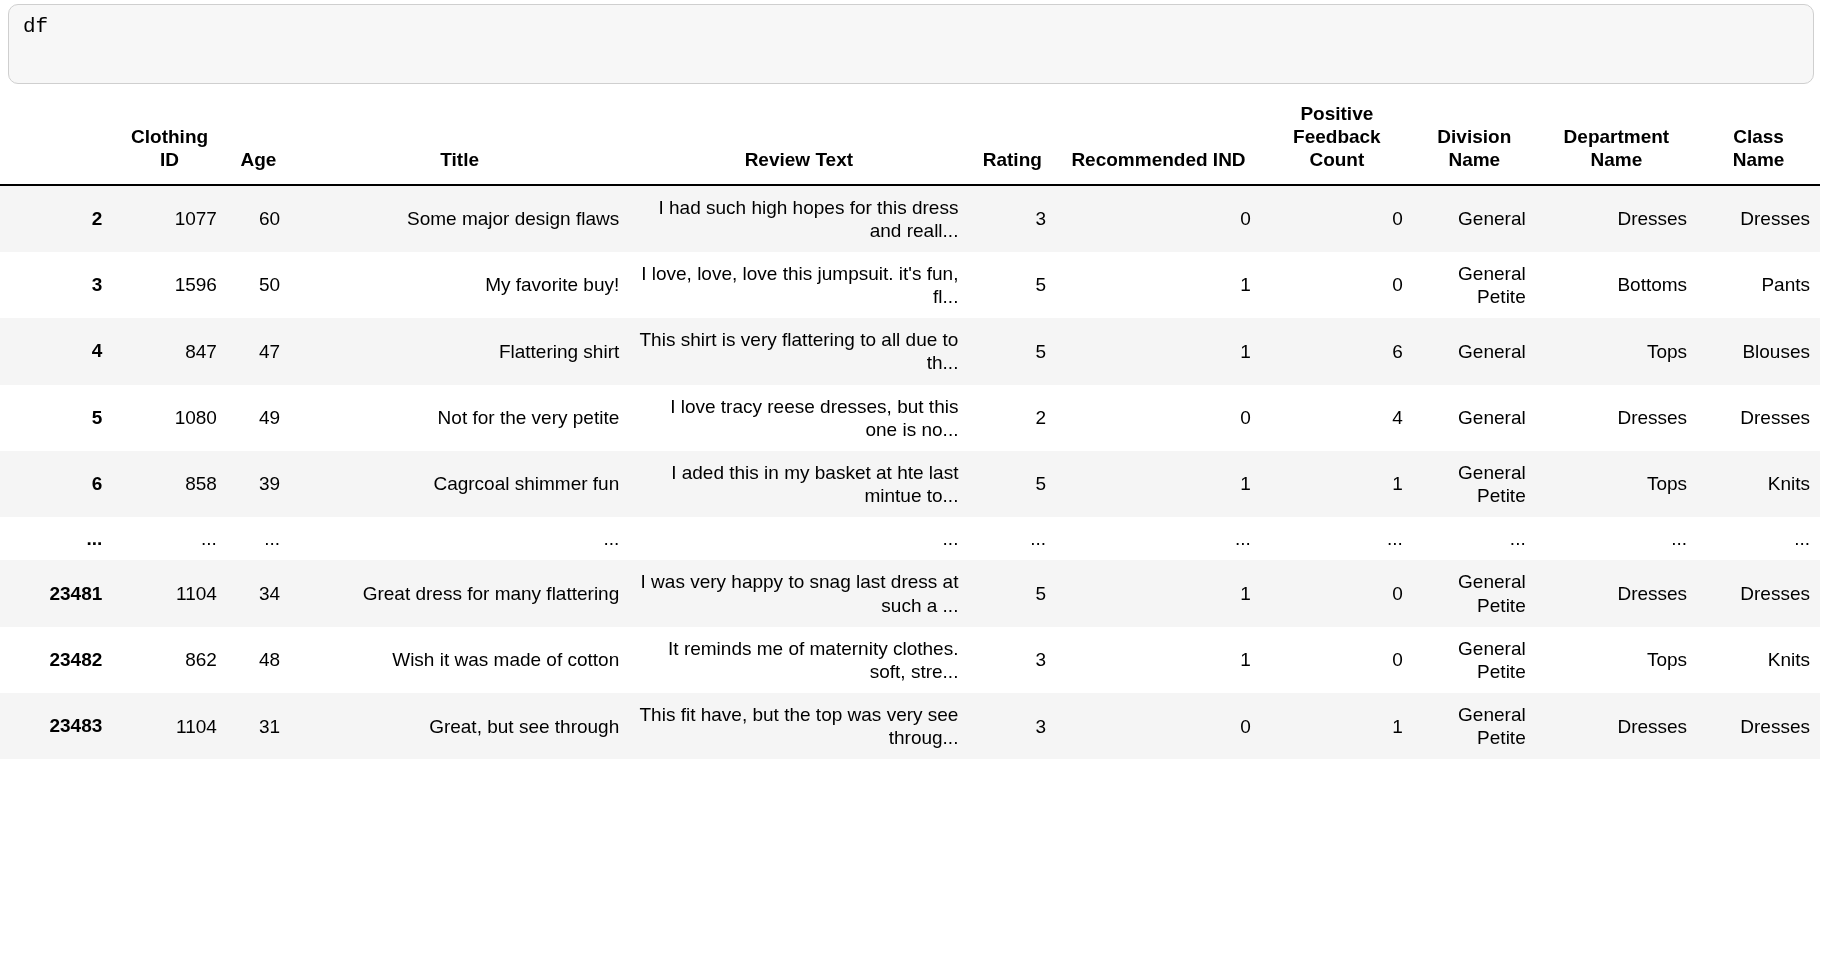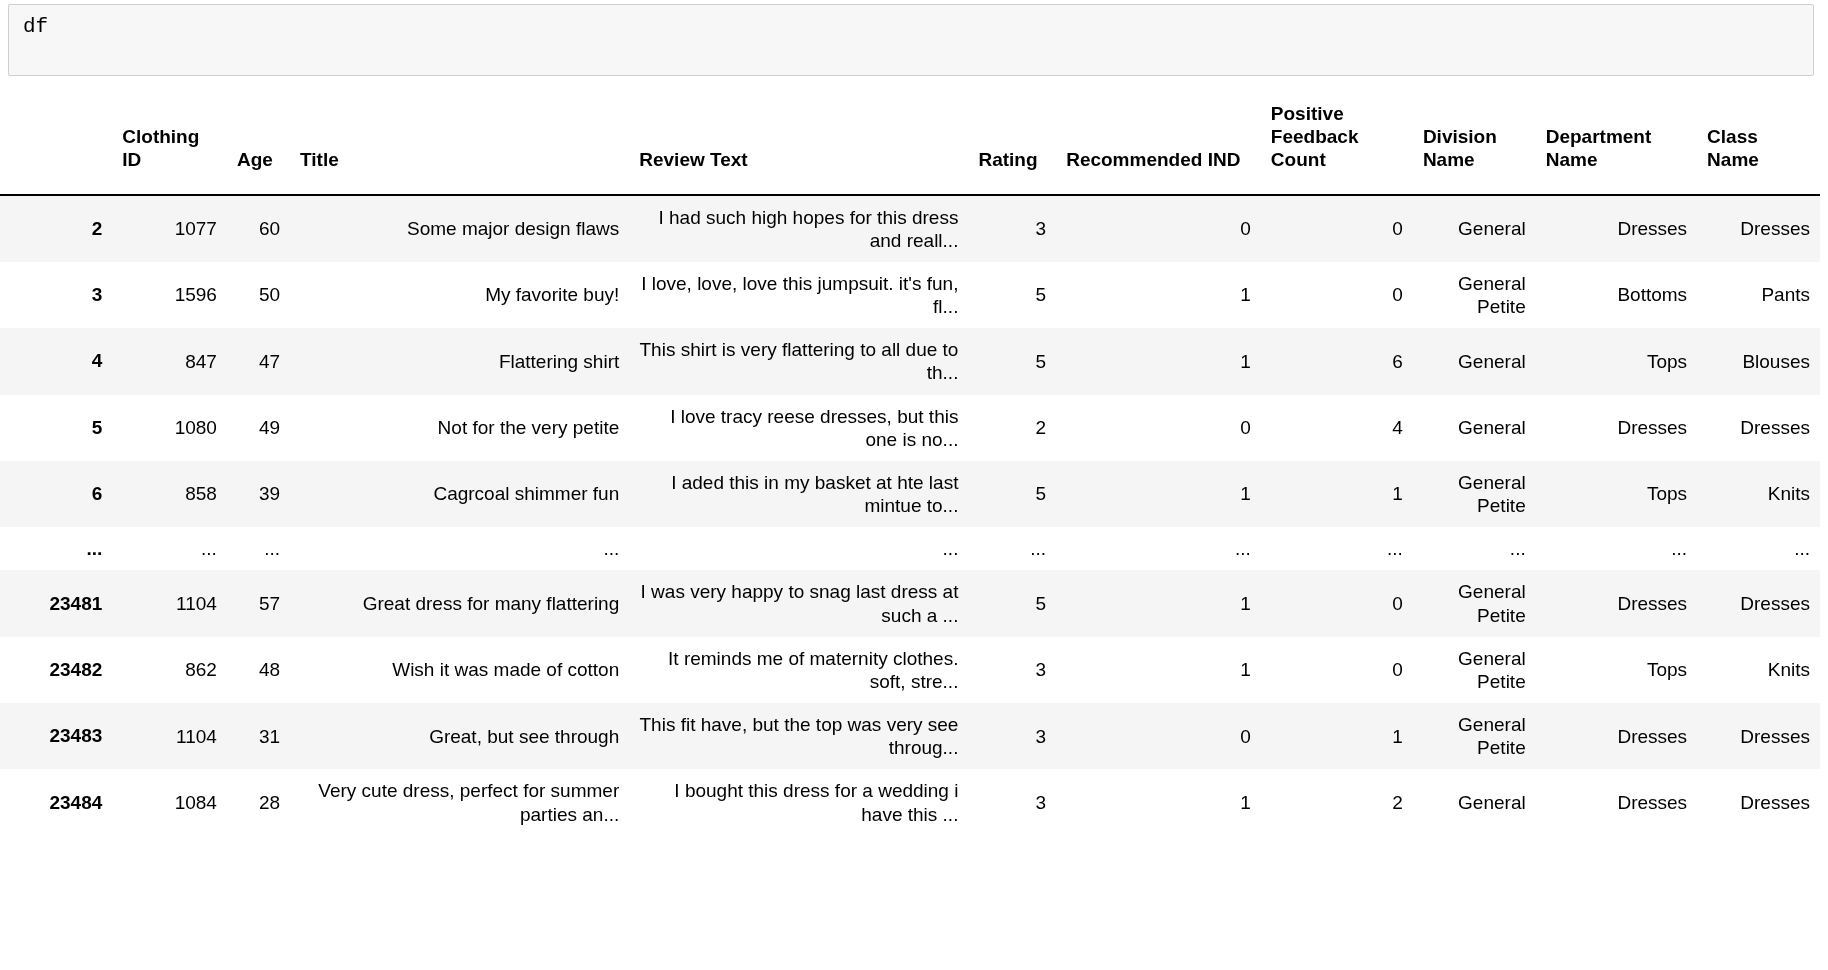--- a/index.html
+++ b/index.html
@@ -14,24 +14,24 @@
     color: #000000;
     overflow: hidden;
   }
 
   
   #input-cell {
     position: absolute;
     left: 8px;
     top: 4px;
     width: 1806px;
-    height: 72px;
+    height: 80px;
     background: #f7f7f7;
     border: 1px solid #cfcfcf;
-    border-radius: 2px;
+    border-radius: 10px;
     box-sizing: border-box;
   }
   #input-code {
     position: absolute;
     left: 14px;
     top: 8px;
     font-family: "Liberation Mono", "DejaVu Sans Mono", monospace;
     font-size: 21px;
     line-height: 28px;
     color: #000000;
@@ -48,23 +48,23 @@
   table.dataframe {
     border-collapse: collapse;
     border-spacing: 0;
     margin: 0;
     width: 1820px;
     table-layout: fixed;
     font-size: 19px;
   }
   table.dataframe thead th {
     font-weight: bold;
-    text-align: left;
+    text-align: center;
     vertical-align: bottom;
-    padding: 6px 10px 22px 10px;
+    padding: 6px 10px 12px 10px;
     border: none;
     line-height: 1.22;
     background: #ffffff;
   }
   table.dataframe thead tr {
     border-bottom: 2px solid #000000;
   }
   table.dataframe tbody th {
     font-weight: bold;
     text-align: right;
@@ -219,21 +219,21 @@
           <td>...</td>
           <td>...</td>
           <td>...</td>
           <td>...</td>
           <td>...</td>
           <td>...</td>
         </tr>
         <tr class="odd-row">
           <th>23481</th>
           <td>1104</td>
-          <td>57</td>
+          <td>34</td>
           <td>Great dress for many flattering</td>
           <td>I was very happy to snag last dress at such a ...</td>
           <td>5</td>
           <td>1</td>
           <td>0</td>
           <td>General Petite</td>
           <td>Dresses</td>
           <td>Dresses</td>
         </tr>
         <tr class="even-row">
@@ -255,28 +255,15 @@
           <td>31</td>
           <td>Great, but see through</td>
           <td>This fit have, but the top was very see throug...</td>
           <td>3</td>
           <td>0</td>
           <td>1</td>
           <td>General Petite</td>
           <td>Dresses</td>
           <td>Dresses</td>
         </tr>
-        <tr class="even-row">
-          <th>23484</th>
-          <td>1084</td>
-          <td>28</td>
-          <td>Very cute dress, perfect for summer parties an...</td>
-          <td>I bought this dress for a wedding i have this ...</td>
-          <td>3</td>
-          <td>1</td>
-          <td>2</td>
-          <td>General</td>
-          <td>Dresses</td>
-          <td>Dresses</td>
-        </tr>
       </tbody>
   </table>
 </div>
 
 </body></html>

